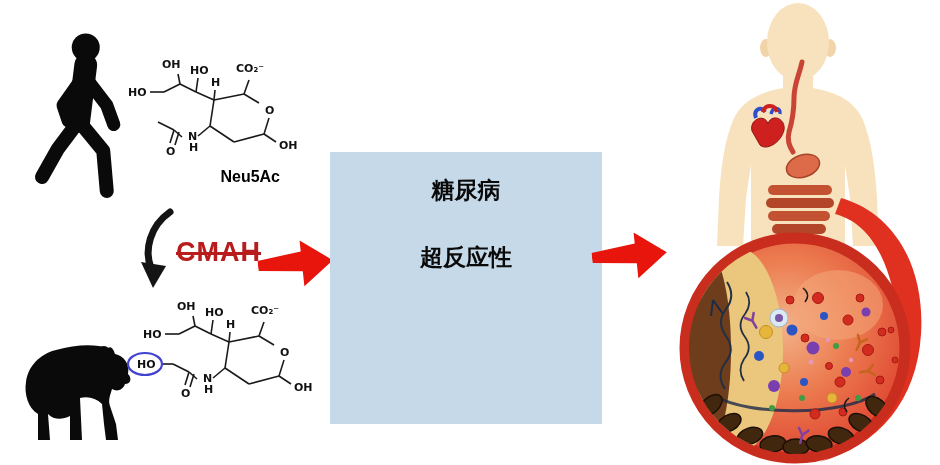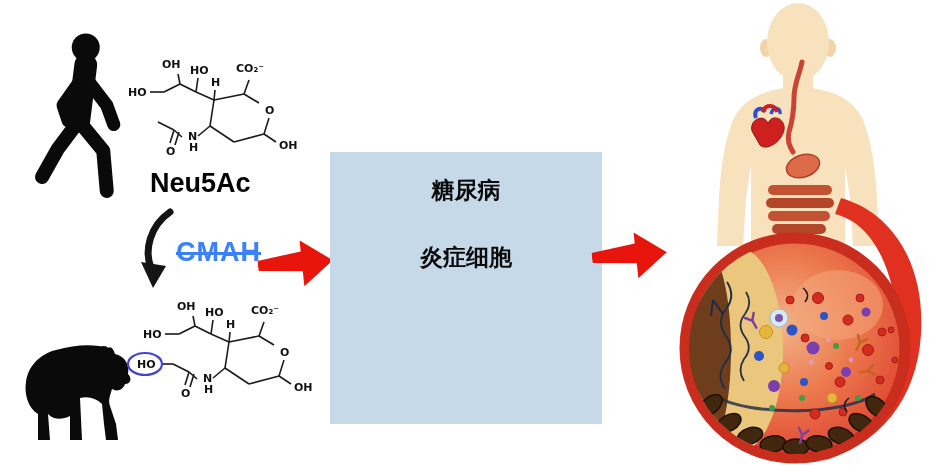--- a/index.html
+++ b/index.html
@@ -1,20 +1,20 @@
 <!DOCTYPE html>
 <html><head>
 <meta charset="utf-8">
 <style>
   * { margin:0; padding:0; box-sizing:border-box; }
   html,body { background:#ffffff; font-family:"Liberation Sans","DejaVu Sans",sans-serif; }
   .stage { position:relative; width:940px; height:465px; background:#fff; overflow:hidden; }
   .abs { position:absolute; }
-  .mol-label { font-weight:700; font-size:27px; color:#000; text-align:left; }
-  .cmah { font-weight:700; font-size:27px; color:#3b82f6; text-decoration:line-through; text-decoration-thickness:3px; letter-spacing:1px; }
+  .mol-label { font-weight:700; font-size:16px; color:#000; text-align:right; }
+  .cmah { font-weight:700; font-size:27px; color:#b91c1c; text-decoration:line-through; text-decoration-thickness:3px; letter-spacing:1px; }
   .center-box { background:#c6d9e9; display:flex; flex-direction:column; align-items:center; padding:22px 6px 16px 6px; }
   .center-box .line { font-size:23px; font-weight:700; color:#0a0a0a; line-height:33px; text-align:center; }
   .center-box .l1 { margin-bottom:34px; }
   .center-box .l2 { margin-bottom:2px; }
   .center-box .l3 { margin-bottom:34px; }
   svg text { font-family:"DejaVu Sans",sans-serif; }
   .atom { font-size:11px; font-weight:700; fill:#111; }
   .bond { stroke:#1a1a1a; stroke-width:1.6; }
 </style>
 </head>
@@ -128,21 +128,21 @@
       <text class="atom" x="66" y="105">O</text>
     </g>
   </svg>
 
   <svg class="abs" style="left:258px;top:238px;width:76px;height:52px;transform:rotate(-6deg)" viewBox="0 0 76 52">
     <polygon points="0,19 44,14 44,3 75,26 44,49 44,34 0,29" fill="#e8150d"></polygon>
   </svg>
 
   <div class="abs center-box" style="left:330px;top:152px;width:272px;height:272px">
     <div class="line l1">糖尿病</div>
-    <div class="line l3">炎症细胞</div>
+    <div class="line l2">超反应性</div>
   </div>
 
   <svg class="abs" style="left:592px;top:230px;width:76px;height:52px;transform:rotate(-6deg)" viewBox="0 0 76 52">
     <polygon points="0,19 44,14 44,3 75,26 44,49 44,34 0,29" fill="#e8150d"></polygon>
   </svg>
 
   <svg class="abs" style="left:653px;top:0;width:287px;height:465px" viewBox="0 0 287 465">
     <defs>
       <radialGradient id="cellGrad" cx="45%" cy="40%" r="68%">
         <stop offset="0%" stop-color="#f3b288"></stop>

